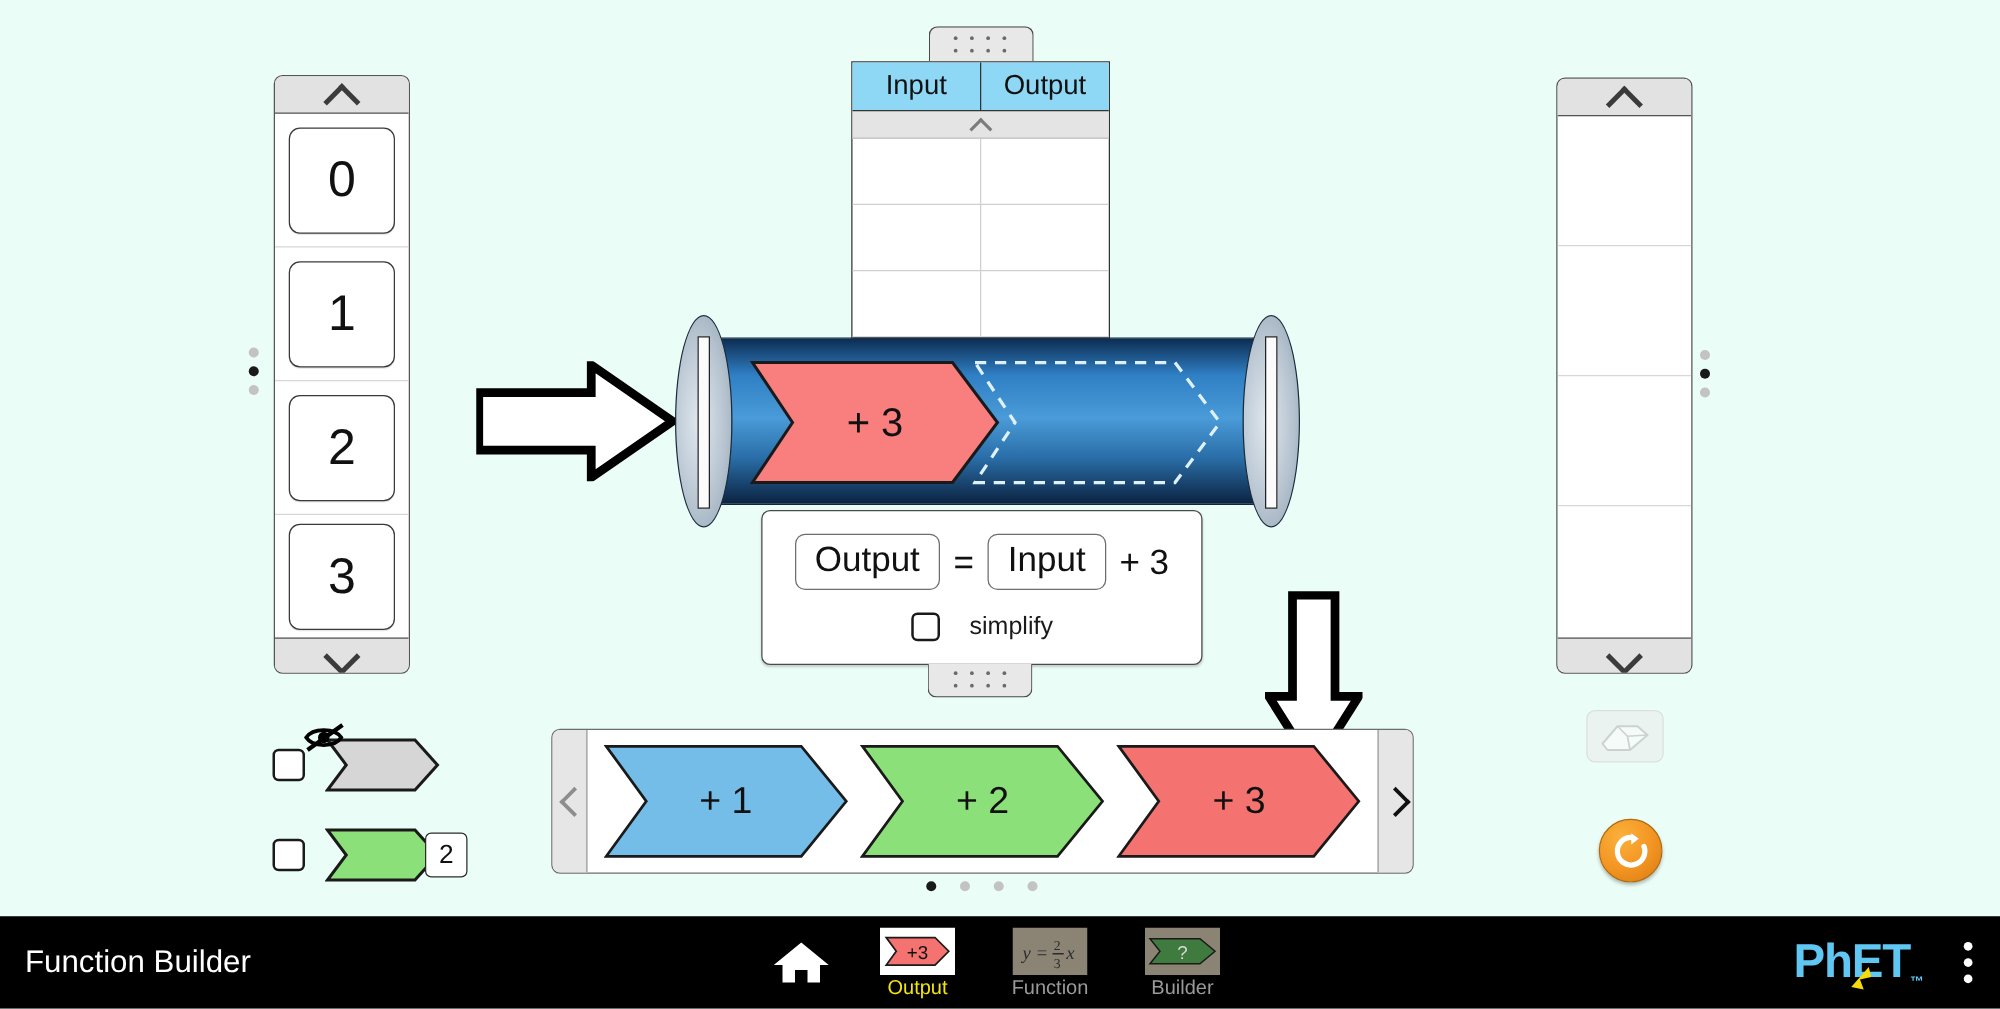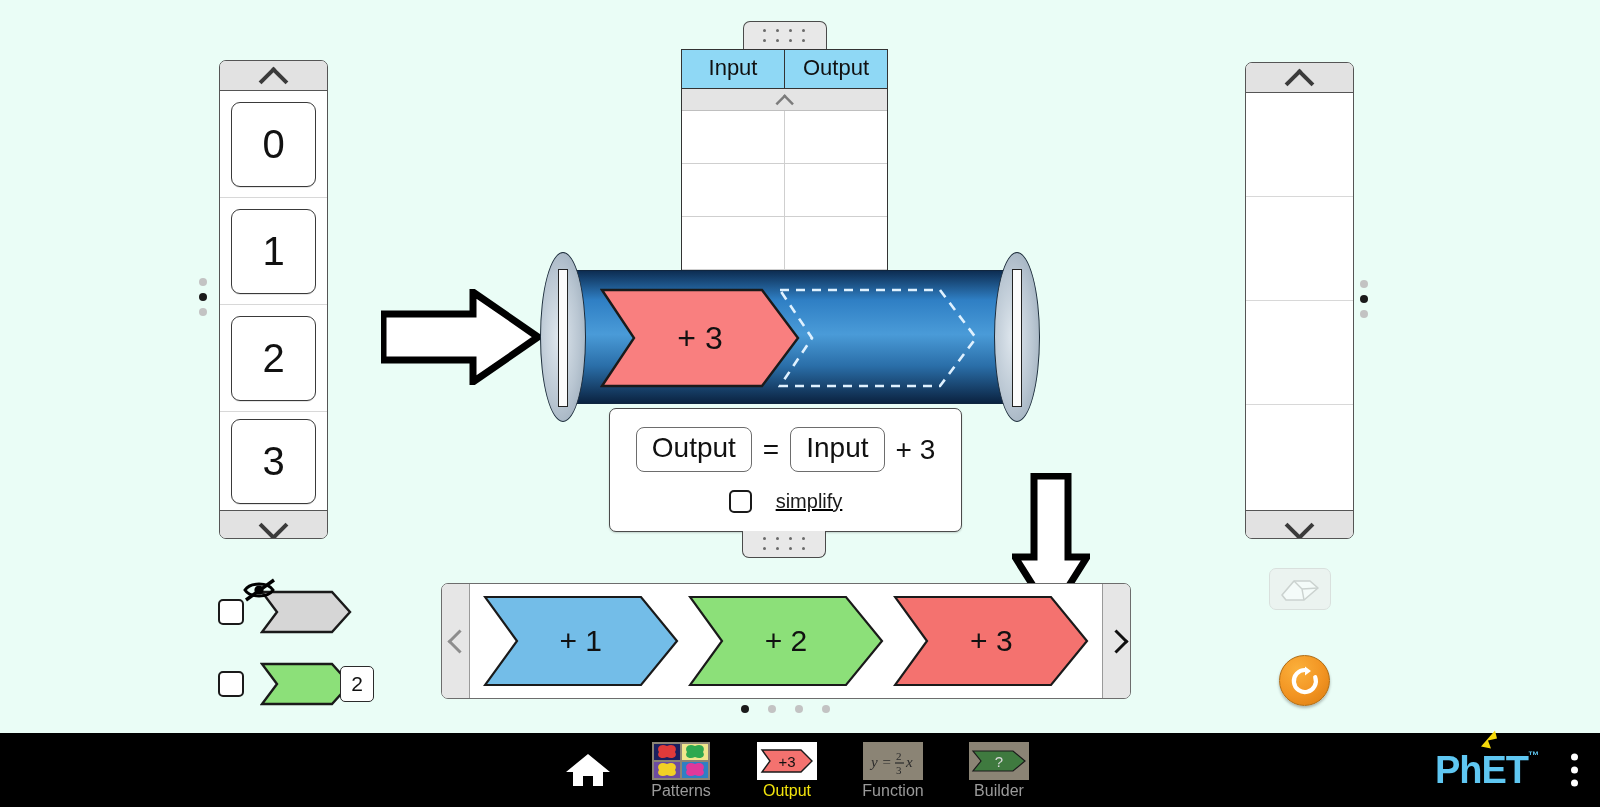--- a/index.html
+++ b/index.html
@@ -187,21 +187,21 @@
   .eq-box {
     border: 1.4px solid #6d6d6d;
     border-radius: 8px;
     padding: 4px 15px 7px;
     font-size: 28px; color: #111;
     background: #fff;
   }
   .eq-sym { font-size: 28px; color: #111; }
   .simplify-row {
     display: flex; justify-content: center;
-    gap: 24px; margin-top: 18px; text-decoration: underline;
+    gap: 24px; margin-top: 18px;
   }
   .cbx {
     width: 23px; height: 23px;
     border: 2.4px solid #1a1a1a;
     border-radius: 5px;
     background: #fff;
   }
   .simplify-lbl { font-size: 20px; color: #1a1a1a; }
   #eq-handle {
     position: absolute; left: 742px; top: 531px;
@@ -339,21 +339,21 @@
     overflow: hidden;
   }
   .nav-lbl { font-size: 16px; color: #9a9a9a; }
   .nav-item.active .nav-lbl { color: #f2e40c; }
   #home-btn { width: 64px; display:flex; align-items:center; justify-content:center; }
   #phet-logo {
     position: absolute; right: 62px; top: 50%;
     transform: translateY(-50%);
     font-size: 38px; font-weight: bold;
     letter-spacing: -1px;
-    display: flex; align-items: flex-start;
+    display: flex; align-items: flex-end;
   }
   .p-blue { color: #5fc7f2; }
   .p-yellow { color: #f5d90a; }
   .tm { font-size: 11px; color: #5fc7f2; }
   #kebab {
     position: absolute; right: 22px; top: 50%;
     transform: translateY(-50%);
     display: flex; flex-direction: column; gap: 6px;
   }
   #kebab i { width: 7px; height: 7px; background: #fff; border-radius: 50%; display:block; }
@@ -592,45 +592,30 @@
   </div>
 
   <div id="reset-btn">
     <svg width="32" height="32" viewBox="0 0 32 32">
       <path d="M16 5 A11 11 0 1 0 26.2 12.2" fill="none" stroke="#fff" stroke-width="4.2" stroke-linecap="round"></path>
       <polygon points="16,1.5 16,10.5 22,6" fill="#fff"></polygon>
     </svg>
   </div>
 
   <div id="navbar">
+    <div id="sim-title">Function Builder</div>
 
     <div id="nav-center">
 
       <div id="home-btn">
         <svg width="48" height="40" viewBox="0 0 48 40">
           <polygon points="24,4 46,22 39,22 39,36 29,36 29,26 19,26 19,36 9,36 9,22 2,22" fill="#fff"></polygon>
         </svg>
       </div>
 
-      <div class="nav-item">
-        <span class="nav-thumb">
-          <svg width="58" height="38" viewBox="0 0 58 38">
-            <rect x="0" y="0" width="58" height="38" fill="#8b8475"></rect>
-            <rect x="2" y="2" width="26" height="16" fill="#1b1f5e"></rect>
-            <path d="M15 4 C9 1, 4 5, 7 10 C4 14, 9 18, 15 15 C21 18, 26 14, 23 10 C26 5, 21 1, 15 4 Z" fill="#e03a3a"></path>
-            <rect x="30" y="2" width="26" height="16" fill="#f0e68c"></rect>
-            <path d="M43 4 C37 1, 32 5, 35 10 C32 14, 37 18, 43 15 C49 18, 54 14, 51 10 C54 5, 49 1, 43 4 Z" fill="#2fa84f"></path>
-            <rect x="2" y="20" width="26" height="16" fill="#6c4ba0"></rect>
-            <path d="M15 22 C9 19, 4 23, 7 28 C4 32, 9 36, 15 33 C21 36, 26 32, 23 28 C26 23, 21 19, 15 22 Z" fill="#f2d024"></path>
-            <rect x="30" y="20" width="26" height="16" fill="#2f7fc4"></rect>
-            <path d="M43 22 C37 19, 32 23, 35 28 C32 32, 37 36, 43 33 C49 36, 54 32, 51 28 C54 23, 49 19, 43 22 Z" fill="#e0389b"></path>
-          </svg>
-        </span>
-        <span class="nav-lbl">Patterns</span>
-      </div>
 
       <div class="nav-item active">
         <span class="nav-thumb">
           <svg width="60" height="38" viewBox="0 0 60 38">
             <rect x="0" y="0" width="60" height="38" fill="#fff"></rect>
             <polygon points="5,8 44,8 55,19 44,30 5,30 13,19" fill="#f4726f" stroke="#1a1a1a" stroke-width="1.4" stroke-linejoin="miter"></polygon>
             <text x="30" y="25" font-family="Liberation Sans, sans-serif" font-size="15" fill="#111" text-anchor="middle">+3</text>
           </svg>
         </span>
         <span class="nav-lbl">Output</span>

